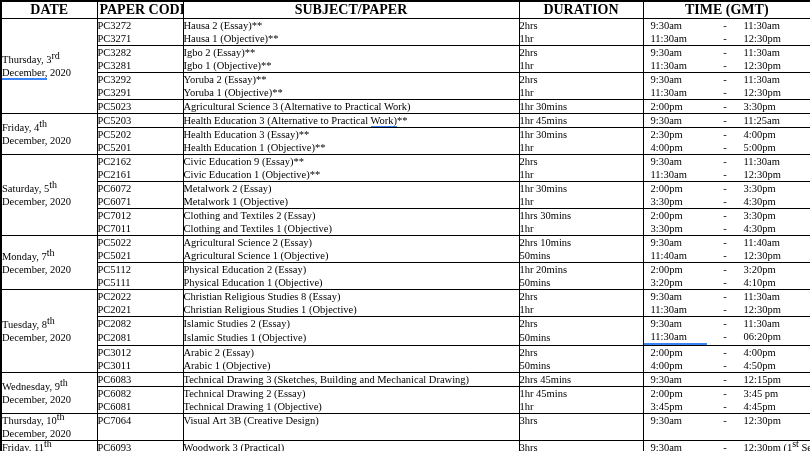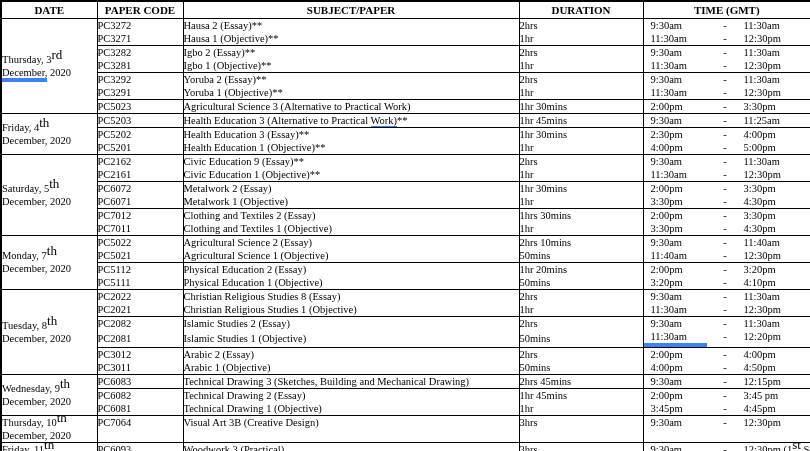--- a/index.html
+++ b/index.html
@@ -11,21 +11,21 @@
     overflow:hidden;
   }
   table.tt {
     border-collapse:collapse;
     width:810px;
     table-layout:fixed;
     border:2px solid #000;
   }
   .tt th {
     border:1px solid #000;
-    font-size:11px;
+    font-size:14px;
     font-weight:bold;
     height:17px;
     text-align:center;
     padding:0 2px;
     white-space:nowrap;
     overflow:hidden;
   }
   .tt td {
     border-left:1px solid #000;
     border-right:1px solid #000;
@@ -38,22 +38,22 @@
   }
   .tt tr.r { height:13.5px; }
   .tt tr.tall { height:27px; }
   .tt tr.tall td { vertical-align:top; }
   .tt tr.day-start > td { border-top:1px solid #000;font-family:Liberation Serif, serif; }
   .tt tr.group-start > td { border-top:1px solid #000;font-family:Liberation Serif, serif; }
   .c-date { padding-left:4px; }
   .c-code, .c-subject, .c-duration { padding-left:5px; }
   .t-start { display:inline-block; width:63px; padding-left:7px; }
   .t-dash  { display:inline-block; width:37px; text-align:center; }
-  sup { font-size:13px; line-height:0; vertical-align:super; }
-  .gu { border-bottom:4px solid #3b82f6; }
+  sup { font-size:10px; line-height:0; vertical-align:super; }
+  .gu { border-bottom:2px solid #3b82f6; }
 </style>
 </head>
 <body>
 
 <table class="tt">
   <colgroup>
     <col style="width:96px">
     <col style="width:86px">
     <col style="width:336px">
     <col style="width:124px">
@@ -224,21 +224,21 @@
       <tr class="r group-start">
         <td class="c-code">PC2082</td>
         <td class="c-subject">Islamic Studies 2 (Essay)</td>
         <td class="c-duration">2hrs</td>
         <td class="c-time"><span class="t-start">9:30am</span><span class="t-dash">-</span><span class="t-end">11:30am</span></td>
       </tr>
       <tr class="r">
         <td class="c-code">PC2081</td>
         <td class="c-subject">Islamic Studies 1 (Objective)</td>
         <td class="c-duration">50mins</td>
-        <td class="c-time"><span class="t-start gu">11:30am</span><span class="t-dash">-</span><span class="t-end">12:20pm</span></td>
+        <td class="c-time"><span class="t-start gu">11:30am</span><span class="t-dash">-</span><span class="t-end">06:20pm</span></td>
       </tr>
       <tr class="r group-start">
         <td class="c-code">PC3012</td>
         <td class="c-subject">Arabic 2 (Essay)</td>
         <td class="c-duration">2hrs</td>
         <td class="c-time"><span class="t-start">2:00pm</span><span class="t-dash">-</span><span class="t-end">4:00pm</span></td>
       </tr>
       <tr class="r">
         <td class="c-code">PC3011</td>
         <td class="c-subject">Arabic 1 (Objective)</td>

